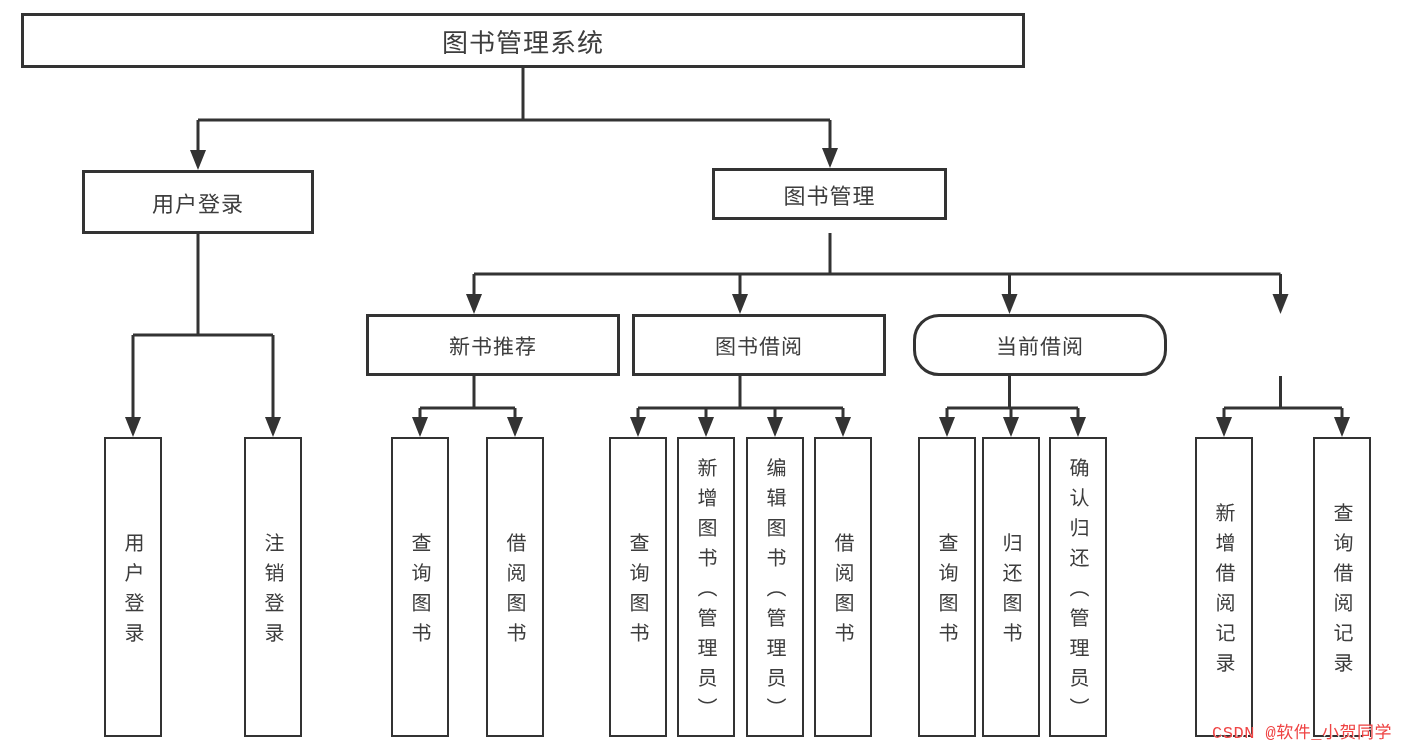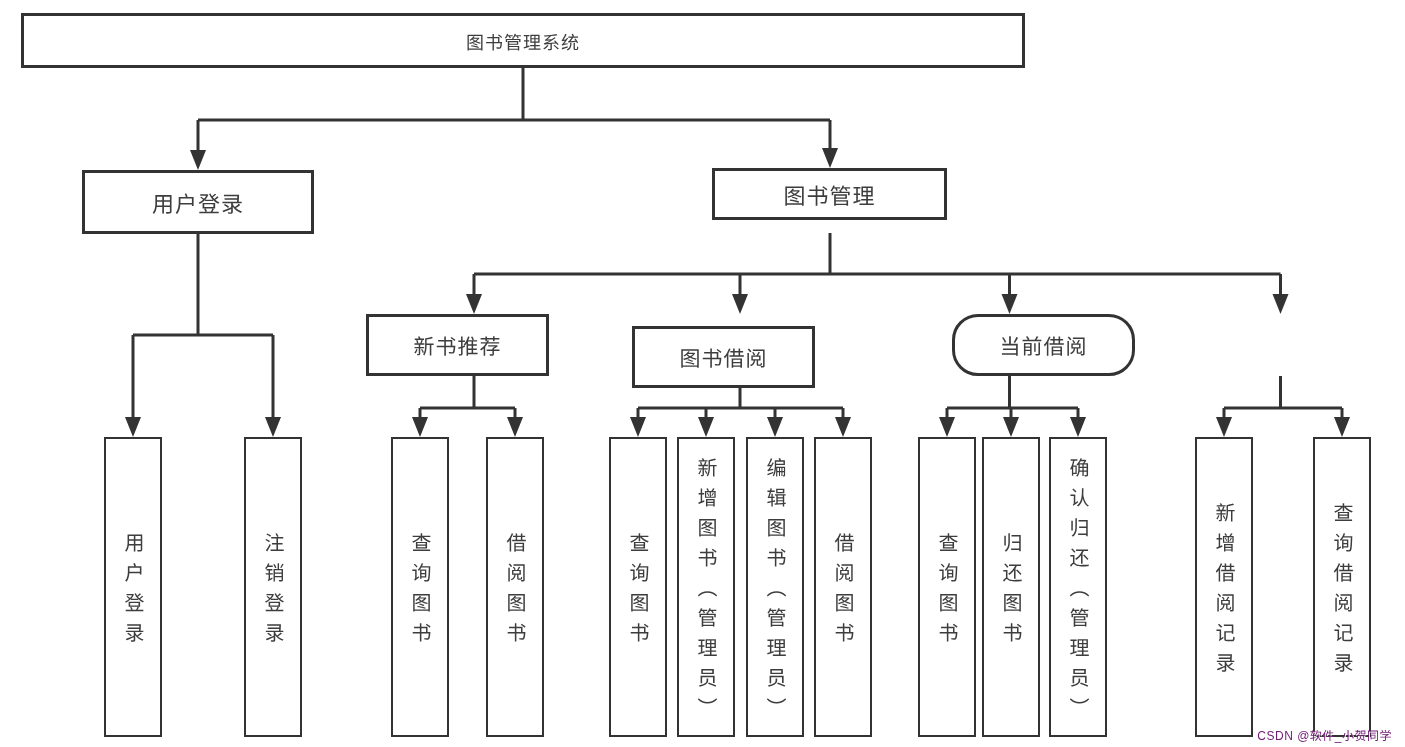--- a/index.html
+++ b/index.html
@@ -29,39 +29,39 @@
     box-sizing: border-box;
     background: #ffffff;
     border: 3px solid #333333;
     display: flex;
     align-items: center;
     justify-content: center;
     color: #3d3d3d;
   }
   .root-box {
     left: 21px; top: 13px; width: 1004px; height: 55px;
-    font-size: 18px;
+    font-size: 26px;
     letter-spacing: 1px;
     justify-content: center;
   }
   .branch-box {
     font-size: 22px;
     letter-spacing: 1px;
   }
   .b-user   { left: 82px;  top: 170px; width: 232px; height: 64px; }
   .b-book   { left: 712px; top: 168px; width: 235px; height: 52px; }
   .group-box {
-    top: 314px; width: 183px; height: 62px;
+    top: 314px; width: 254px; height: 62px;
     font-size: 21px;
     letter-spacing: 1px;
     font-family: Liberation Serif, serif;
   }
   .g1 { left: 366px;  }
-  .g2 { left: 632px; margin-top: 12px;  }
-  .g3 { left: 952px; border-radius: 26px;  }
+  .g2 { left: 632px;  }
+  .g3 { left: 913px; border-radius: 26px;  }
   .g4 { left: 1172px; }
   .leaf-box {
     top: 437px; width: 58px; height: 300px;
     border-width: 2.5px;
     font-size: 20px;
   }
   .leaf-box .vtext {
     writing-mode: vertical-rl;
     text-orientation: mixed;
     letter-spacing: 10px;
@@ -79,24 +79,25 @@
   .l8  { left: 814px;  }
   .l9  { left: 918px;  }
   .l10 { left: 982px;  }
   .l11 { left: 1049px; }
   .l12 { left: 1195px; }
   .l13 { left: 1313px; }
   .watermark {
     position: absolute;
     right: 13px;
     bottom: 4px;
-    font-size: 12px;
-    color: #701a75;
+    font-size: 17px;
+    color: #ef4444;
     letter-spacing: 0.5px;
     text-shadow: 1px 1px 0 #ffffff;
+    font-family: Liberation Mono, monospace;
   }
 </style>
 </head>
 <body>
 
 <div class="canvas">
 
   <svg class="connectors" viewBox="0 0 1405 747" xmlns="http://www.w3.org/2000/svg">
     <g stroke="#333333" stroke-width="3" fill="none">
 

